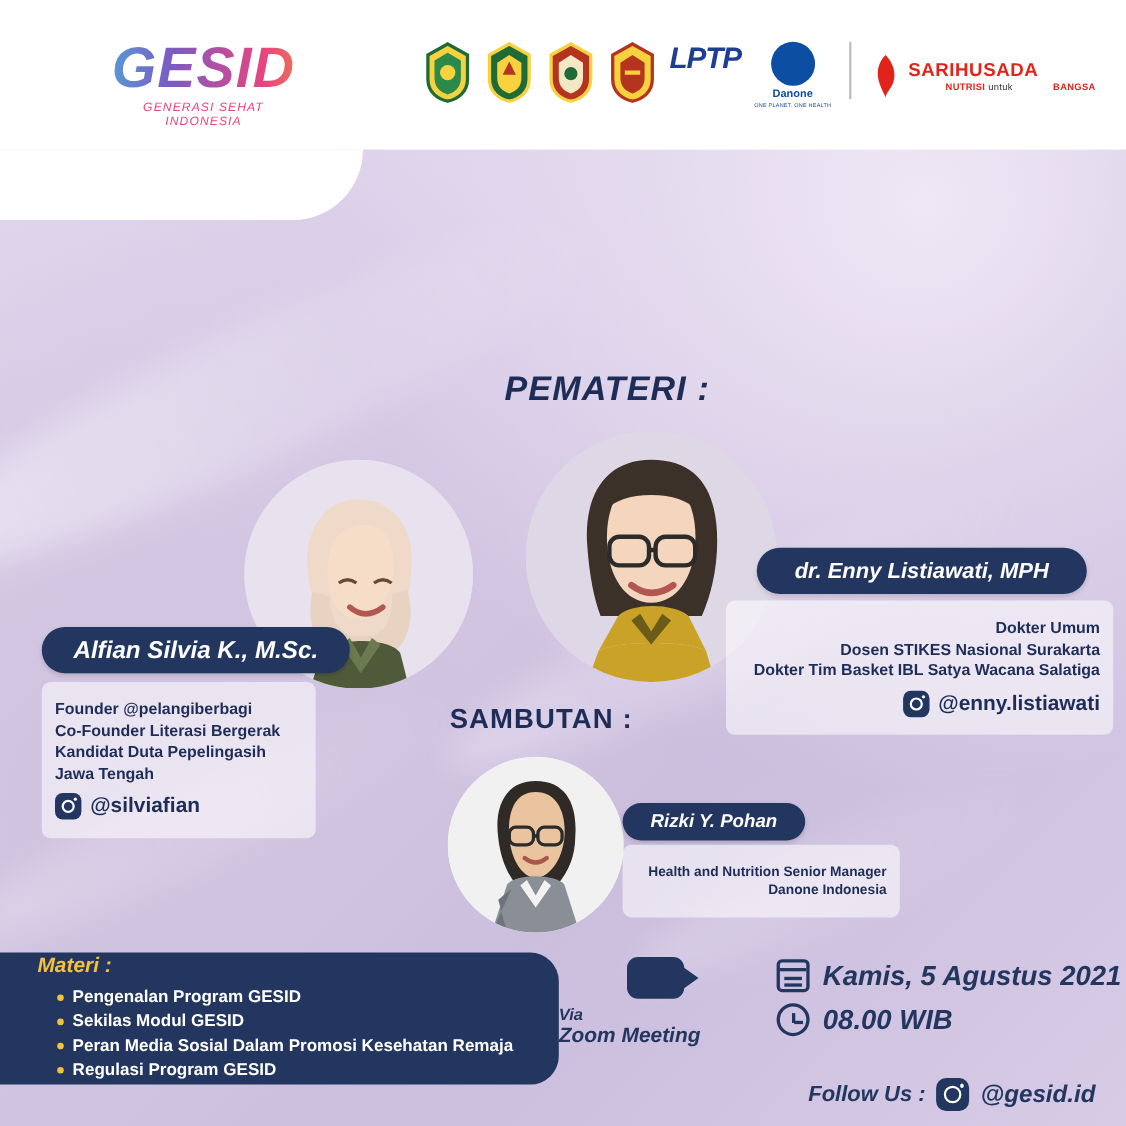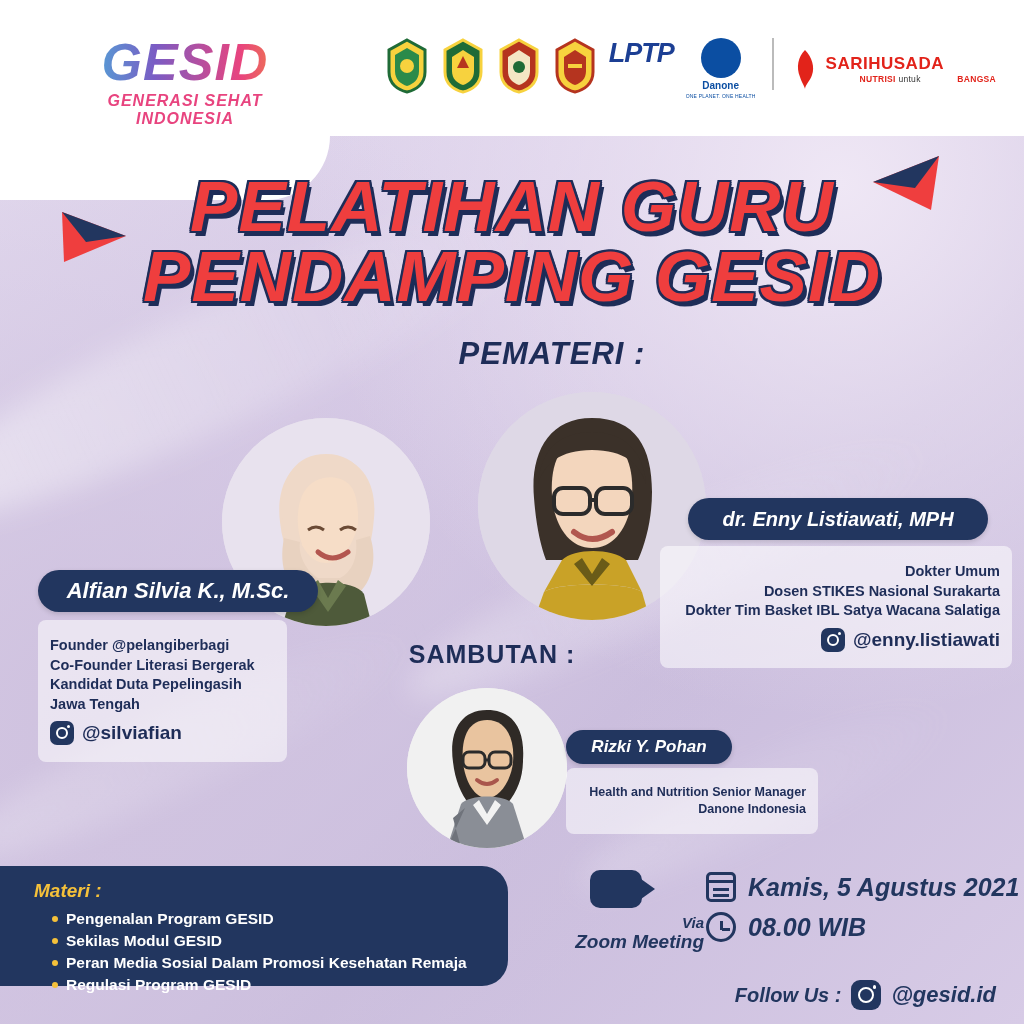--- a/index.html
+++ b/index.html
@@ -36,21 +36,21 @@
 
   
   .logo{position:absolute;left:60px;top:36px;width:250px;text-align:center;}
   .logo-main{
     font-size:52px;font-weight:bold;font-style:italic;letter-spacing:1px;
     background:linear-gradient(90deg,#3ec6e0 0%, #7a5cc4 38%, #e8447f 72%, #f5a623 100%);
     -webkit-background-clip:text;background-clip:text;color:transparent;
     line-height:1;
   }
   .logo-sub{
-    margin-top:4px;font-size:16px;font-weight:bold;font-style:italic;color:#e8447f;
+    margin-top:4px;font-size:11px;font-weight:normal;font-style:italic;color:#e8447f;
     letter-spacing:1px;line-height:1.15;
   }
 
   
   .partners{position:absolute;right:28px;top:38px;display:flex;gap:12px;height:62px;}
   .crest{width:44px;height:56px;border-radius:4px;position:relative;display:block;}
   .crest svg{display:block;}
   .lptp{font-size:27px;font-weight:bold;color:#1c3f94;font-style:italic;letter-spacing:-1px;}
   .danone{display:flex;flex-direction:column;align-items:center;gap:2px;}
   .danone-circle{width:40px;height:40px;border-radius:50%;background:#0b4ea2;}
@@ -114,29 +114,29 @@
   .handle.right{justify-content:flex-end;}
   .ig{
     width:24px;height:24px;border-radius:7px;background:#22365f;position:relative;flex:none;
   }
   .ig:before{content:"";position:absolute;left:6px;top:6px;width:12px;height:12px;border:2px solid #fff;border-radius:50%;box-sizing:border-box;}
   .ig:after{content:"";position:absolute;right:4px;top:4px;width:3px;height:3px;background:#fff;border-radius:50%;}
 
   
   .materi{
     position:absolute;left:0;top:866px;width:508px;height:120px;background:#22365f;
-    border-top-right-radius:26px;border-bottom-right-radius:26px;color:#fff;padding:14px 0 0 34px;
+    border-top-right-radius:26px;border-bottom-right-radius:26px;color:#fff;padding:2px 0 0 34px;
     box-sizing:border-box;
   }
   .materi-title{color:#f5c13a;font-size:19px;font-weight:bold;font-style:italic;margin-bottom:6px;}
   .materi ul{margin:0;padding:0 0 0 18px;list-style:none;}
   .materi li{font-size:15.5px;font-weight:bold;line-height:1.42;position:relative;padding-left:14px;}
   .materi li:before{content:"";position:absolute;left:0;top:8px;width:6px;height:6px;border-radius:50%;background:#f5c13a;}
 
-  .zoom{position:absolute;left:528px;top:866px;width:176px;text-align:right;color:#22365f;}
+  .zoom{position:absolute;left:508px;top:866px;width:176px;text-align:left;color:#22365f;}
   .zoom-icon{width:52px;height:38px;margin:4px auto 6px;background:#22365f;border-radius:10px;position:relative;}
   .zoom-icon:after{content:"";position:absolute;right:-13px;top:9px;border-left:14px solid #22365f;border-top:10px solid transparent;border-bottom:10px solid transparent;}
   .zoom-via{font-size:15px;font-weight:bold;font-style:italic;}
   .zoom-name{font-size:19px;font-weight:bold;font-style:italic;}
 
   .when{position:absolute;left:706px;top:872px;color:#22365f;}
   .when-row{display:flex;align-items:center;gap:12px;margin-bottom:10px;}
   .when-date{font-size:25px;font-weight:bold;font-style:italic;}
   .when-time{font-size:25px;font-weight:bold;font-style:italic;}
   .cal{width:30px;height:30px;border:3px solid #22365f;border-radius:5px;box-sizing:border-box;position:relative;}
@@ -213,32 +213,20 @@
       <svg class="sari-mark" viewBox="0 0 30 44">
           <path d="M15 3 C8 10 6 20 10 30 C12 36 15 40 15 42 C15 38 20 34 22 28 C25 20 22 10 15 3 Z" fill="#e2231a"></path>
         </svg>
       <span class="sari-txt">
         <span class="sari-name">SARIHUSADA</span>
         <span class="sari-tag"><b>NUTRISI</b> <span>untuk</span> <b>BANGSA</b></span>
       </span>
     </span>
   </div>
 
-  <div class="title">
-    <svg class="flag-left" width="90" height="70" viewBox="0 0 90 70">
-      <path d="M6 10 L70 34 L8 60 Z" fill="#ef3e3e"></path>
-      <path d="M6 10 L70 34 L30 40 Z" fill="#22365f"></path>
-    </svg>
-    <svg class="flag-right" width="96" height="80" viewBox="0 0 96 80">
-      <path d="M86 12 L20 38 L78 66 Z" fill="#ef3e3e"></path>
-      <path d="M86 12 L20 38 L62 44 Z" fill="#22365f"></path>
-    </svg>
-    <div class="title-line">PELATIHAN GURU</div>
-    <div class="title-line">PENDAMPING GESID</div>
-  </div>
 
   <div class="pemateri">PEMATERI :</div>
   <div class="sambutan">SAMBUTAN :</div>
 
   <div class="photo p-alfian">
     <svg width="208" height="208" viewBox="0 0 208 208">
       <rect width="208" height="208" fill="#e8e2ee"></rect>
       <path d="M104 38 C66 38 54 72 58 104 C61 132 72 152 84 166 L128 166 C142 150 150 128 152 100 C155 68 142 38 104 38 Z" fill="#efd9c8"></path>
       <path d="M104 44 C74 44 66 70 70 96 C72 112 78 126 86 136 C96 148 112 148 122 136 C132 124 138 106 138 92 C138 64 128 44 104 44 Z" fill="#f6ddc7"></path>
       <path d="M104 36 C72 36 58 62 60 96 C61 112 64 124 68 134 L80 126 C74 110 74 88 82 74 C92 56 120 54 130 70 C136 80 138 100 134 120 L148 118 C154 90 150 36 104 36 Z" fill="#efd9c8"></path>

